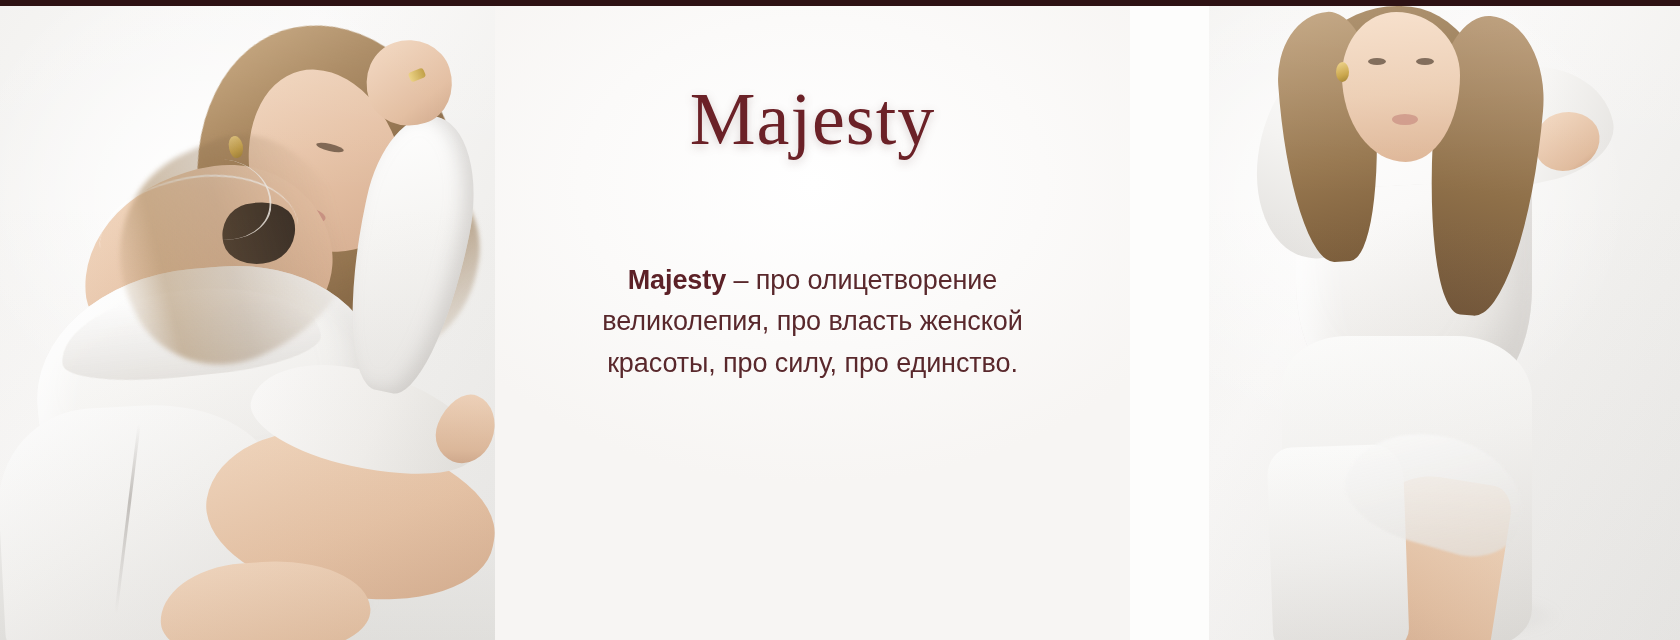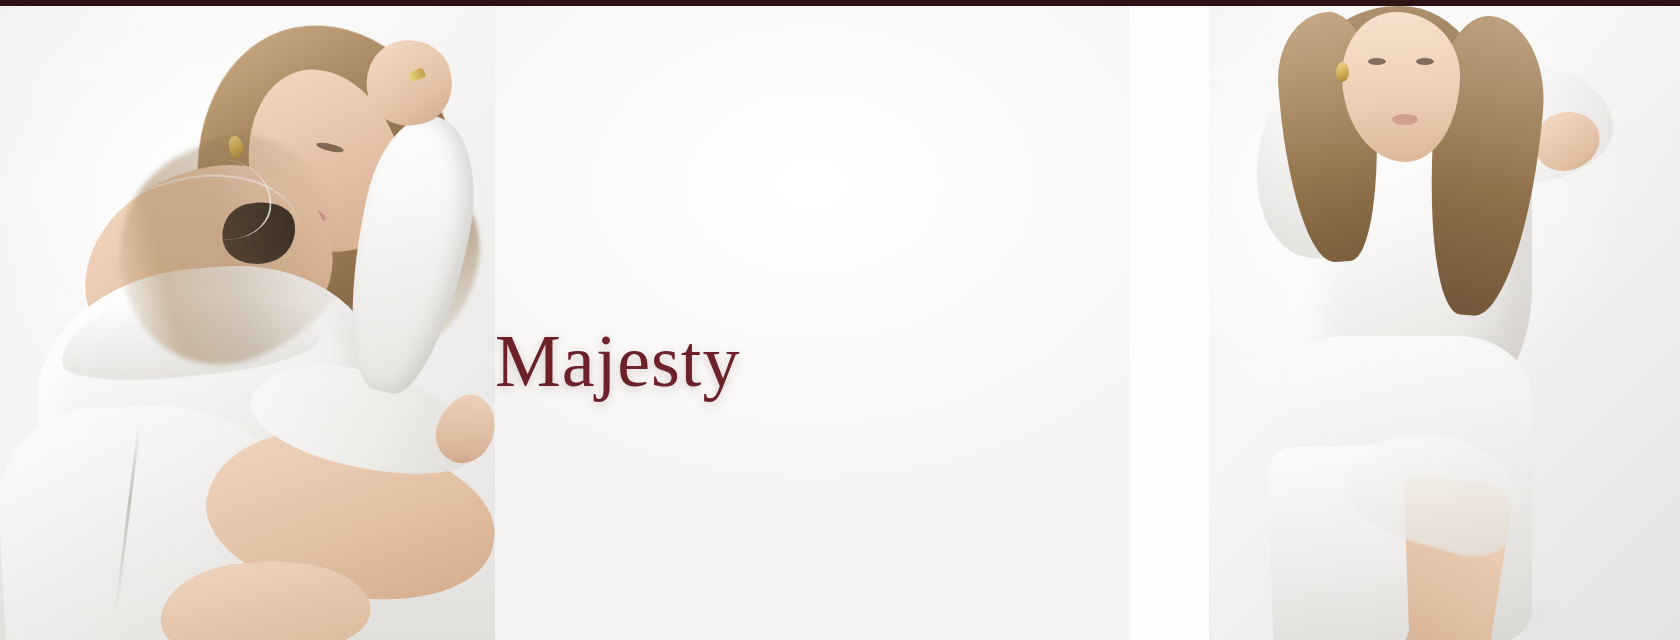--- a/index.html
+++ b/index.html
@@ -34,21 +34,21 @@
   .center-panel {
     position: absolute;
     top: 6px;
     left: 495px;
     width: 635px;
     height: 634px;
     background:
       radial-gradient(ellipse 420px 300px at 50% 28%, #ffffff 0%, #fbfaf9 55%, #f7f5f3 100%);
     z-index: 20;
     display: flex;
-    flex-direction: row;
+    flex-direction: column;
     align-items: center;
   }
 
   .brand-title {
     margin: 0;
     padding-top: 76px;
     font-family: "Liberation Serif", "DejaVu Serif", serif;
     font-size: 74px;
     line-height: 1;
     font-weight: 400;
@@ -518,20 +518,21 @@
       <div class="l-hair-strands"></div>
       <div class="l-hand"></div>
       <div class="l-ring"></div>
     </div>
     <div class="photo-grade"></div>
   </div>
 
   <div class="center-panel">
     <h1 class="brand-title">Majesty</h1>
 
+    <p class="tagline"><span class="brand-strong">Majesty</span><span> – про олицетворение великолепия, про власть женской красоты, про силу, про единство.</span></p>
   </div>
 
   <div class="photo-panel photo-right">
     <div class="studio"></div>
     <div class="gutter"></div>
     <div class="fig-r">
       <div class="r-shadow"></div>
       <div class="r-hair-back"></div>
       <div class="r-arm-raise"></div>
       <div class="r-hand-raise"></div>

